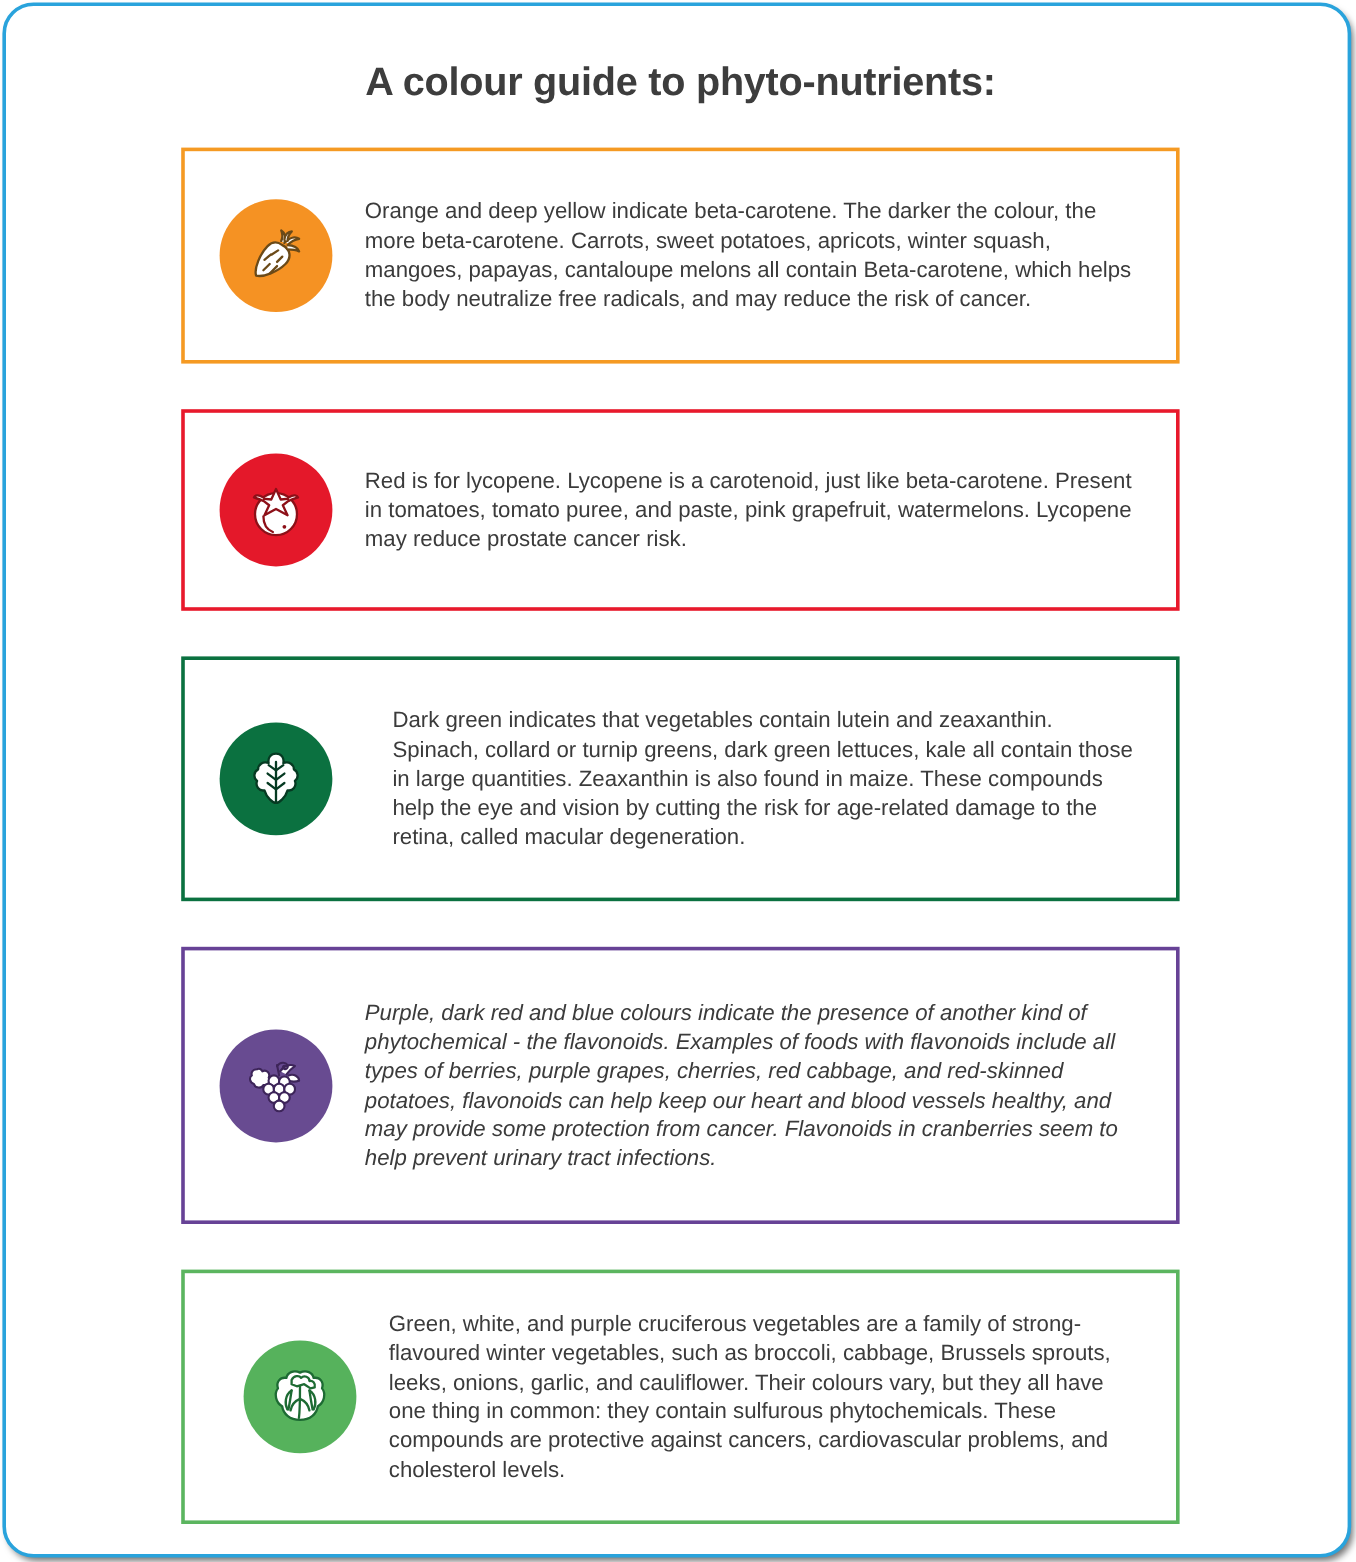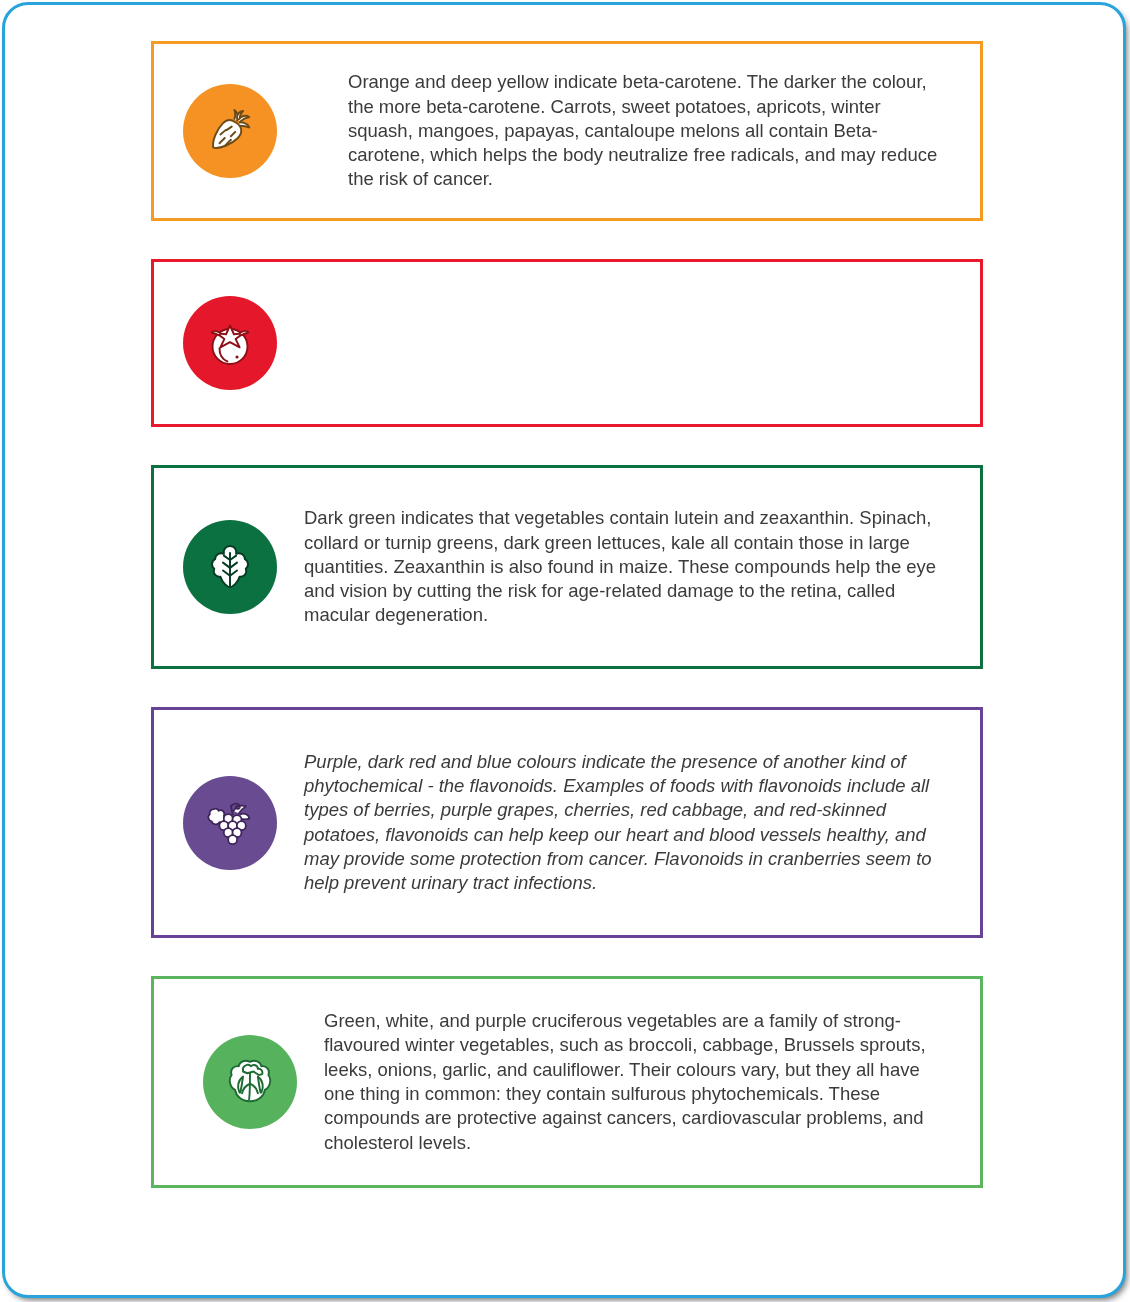--- a/index.html
+++ b/index.html
@@ -55,23 +55,23 @@
   }
   .card {
     box-sizing: border-box;
     border: 3px solid #cccccc;
     background: #ffffff;
     display: flex;
     align-items: center;
     margin-bottom: 38px;
     padding: 14px 26px 14px 24px;
   }
-  .card.c1 { min-height: 180px; gap: 44px; }
+  .card.c1 { min-height: 180px; }
   .card.c2 { min-height: 168px; }
-  .card.c3 { min-height: 204px; }
+  .card.c3 { min-height: 204px; gap: 23px; }
   .card.c4 { min-height: 231px; font-style: italic; }
   .card.c5 { min-height: 212px; }
   .card:last-child { margin-bottom: 0; }
 
   .icon-wrap {
     flex: 0 0 auto;
     width: 104px;
     display: flex;
     align-items: center;
     justify-content: center;
@@ -95,20 +95,21 @@
     font-family: "Liberation Sans", sans-serif;
   }
 </style>
 </head>
 <body>
 
 <div class="page">
   <div class="page-frame" style="border-color: rgb(41, 163, 220);">
     <div class="content">
 
+      <h1 class="page-title" style="color: rgb(61, 61, 61);">A colour guide to phyto-nutrients:</h1>
 
       <div class="cards">
 
         <div class="card c1" style="border-color: rgb(245, 154, 35);">
           <div class="icon-wrap">
             <div class="icon-badge" style="background: rgb(245, 146, 35);">
               <svg width="56" height="56" viewBox="0 0 64 64">
                 <g fill="#ffffff" stroke="#6b4a18" stroke-width="2.2" stroke-linejoin="round" stroke-linecap="round">
                   <path d="M38 22 C46 26 47 34 41 40 C34 47 20 53 13 51 C11 44 17 30 24 23 C29 18 34 19 38 22 Z"></path>
                   <path d="M40 20 C42 14 40 10 37 8 C39 13 38 16 37 18"></path>
@@ -139,20 +140,21 @@
                   <path d="M44 20 C49 17 52 18 53 20 C50 21 47 22 45 23"></path>
                   <path d="M20 20 C15 17 12 18 11 20 C14 21 17 22 19 23"></path>
                 </g>
                 <g fill="none" stroke="#8d1018" stroke-width="2.2" stroke-linecap="round">
                   <path d="M20 38 C20 46 24 51 29 53"></path>
                 </g>
                 <circle cx="40" cy="48" r="1.8" fill="#8d1018"></circle>
               </svg>
             </div>
           </div>
+          <div class="card-text" style="color: rgb(59, 59, 59);">Red is for lycopene. Lycopene is a carotenoid, just like beta-carotene. Present in tomatoes, tomato puree, and paste, pink grapefruit, watermelons. Lycopene may reduce prostate cancer risk.</div>
         </div>
 
         <div class="card c3" style="border-color: rgb(11, 113, 64);">
           <div class="icon-wrap">
             <div class="icon-badge" style="background: rgb(11, 113, 64);">
               <svg width="56" height="56" viewBox="0 0 64 64">
                 <g fill="#ffffff" stroke="#063a22" stroke-width="2.2" stroke-linejoin="round" stroke-linecap="round">
                   <path d="M32 8 C37 8 40 12 39 17 C44 15 49 18 49 23 C53 25 54 31 50 34 C52 39 48 44 43 43 C41 50 35 55 32 55 C29 55 23 50 21 43 C16 44 12 39 14 34 C10 31 11 25 15 23 C15 18 20 15 25 17 C24 12 27 8 32 8 Z"></path>
                 </g>
                 <g fill="none" stroke="#063a22" stroke-width="2.2" stroke-linecap="round">

